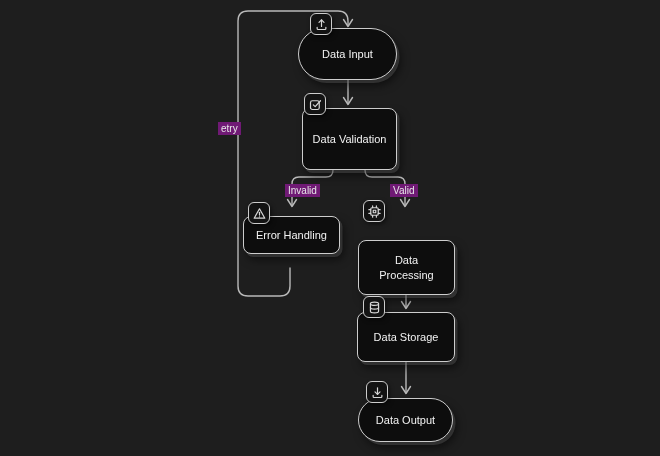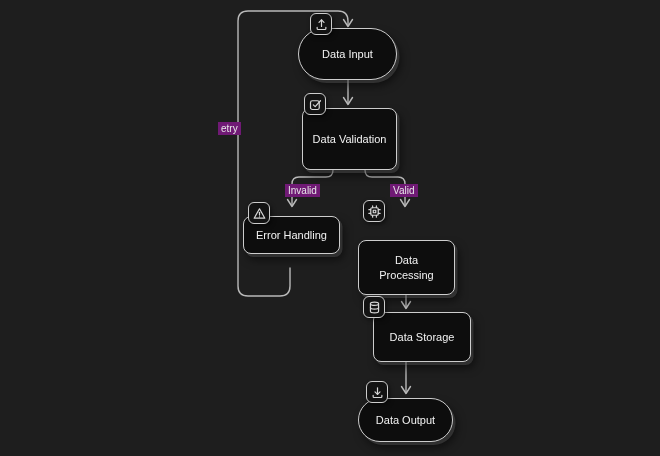--- a/index.html
+++ b/index.html
@@ -19,21 +19,21 @@
     text-align:center;
     font-size:11px;line-height:1.35;
     box-shadow:2.5px 3px 0 rgba(160,160,160,0.22), 4px 6px 9px rgba(0,0,0,0.5);
     box-sizing:border-box;
   }
   .stadium{border-radius:26px;}
   #n-input      {left:298px;top:28px; width:99px;height:52px;}
   #n-validation {left:302px;top:108px;width:95px;height:62px;}
   #n-error      {left:243px;top:216px;width:97px;height:38px;text-align:right;}
   #n-processing {left:358px;top:215px;width:97px;height:55px;padding:0 14px;margin-top:25px;}
-  #n-storage    {left:357px;top:312px;width:98px;height:50px;margin-left:16px;}
+  #n-storage    {left:357px;top:312px;width:98px;height:50px;}
   #n-output     {left:358px;top:398px;width:95px;height:44px;border-radius:22px;justify-content:center;}
   .badge{
     position:absolute;z-index:3;
     width:22px;height:22px;
     background:#131313;
     border:1.5px solid #cdcdcd;
     border-radius:6px;
     display:flex;align-items:center;justify-content:center;
     box-sizing:border-box;
     box-shadow:1.5px 2px 4px rgba(0,0,0,0.5);

